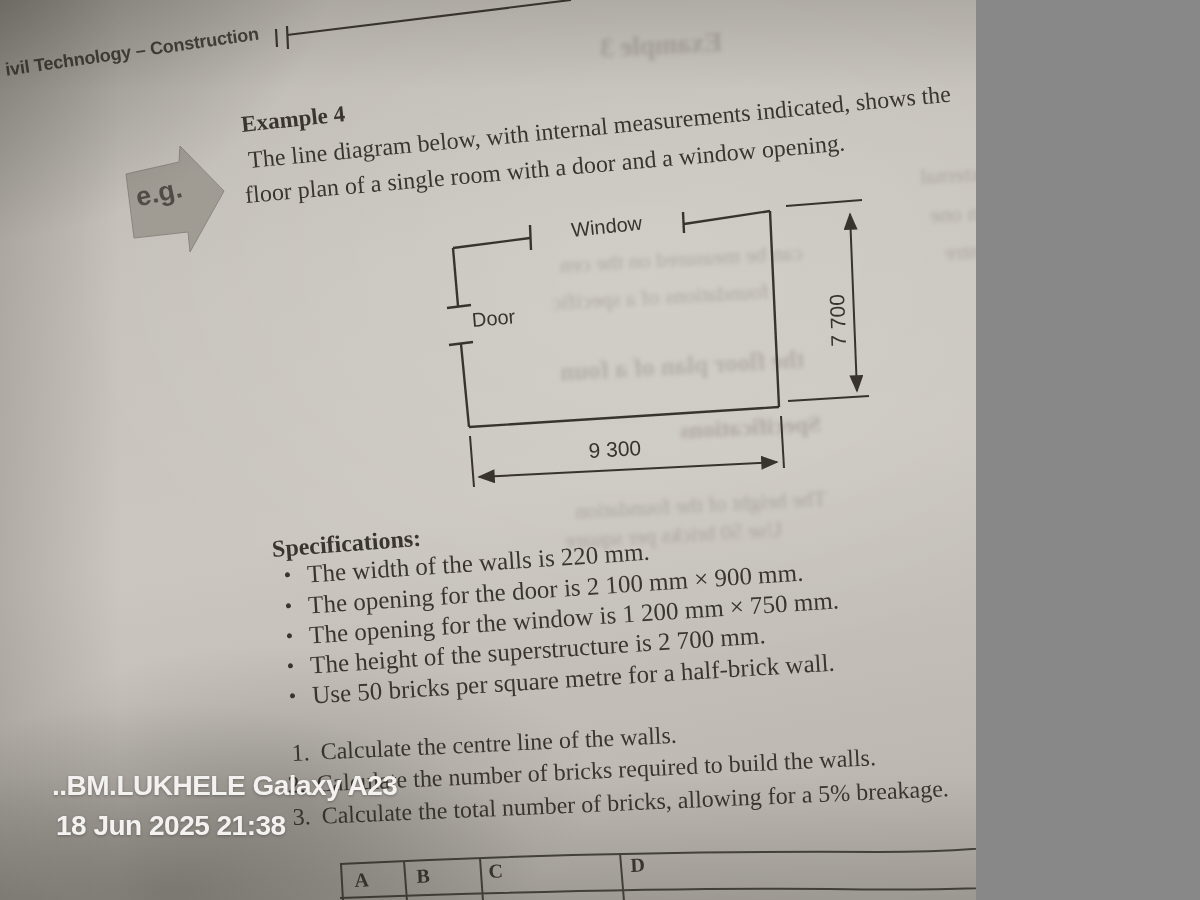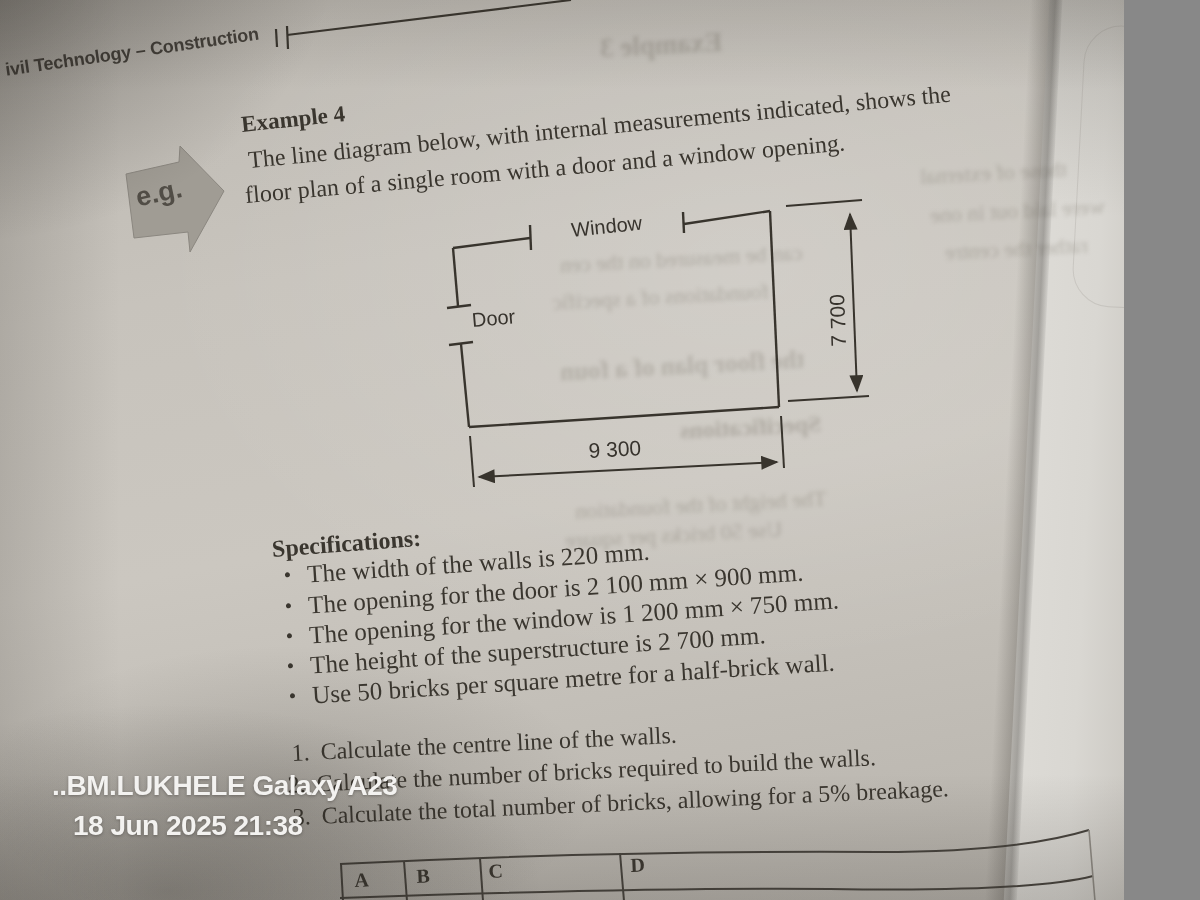--- a/index.html
+++ b/index.html
@@ -1,17 +1,17 @@
 <!DOCTYPE html>
 <html><head>
 <meta charset="utf-8">
 <style>
   html,body{margin:0;padding:0;background:#888;}
   #canvas{
-    position:relative;width:1124px;height:900px;overflow:hidden;
+    position:relative;width:976px;height:900px;overflow:hidden;
     font-family:"Liberation Serif","DejaVu Serif",serif;
     background:
       radial-gradient(950px 650px at 66% 30%, rgba(255,255,255,0.16), rgba(255,255,255,0) 62%),
       linear-gradient(170deg,#bcb8b1 0%,#c7c3bc 30%,#cbc7c0 55%,#b7b3ac 100%);
   }
   .abs{position:absolute;}
   .rot{transform-origin:left top;white-space:nowrap;}
   .ink{color:#3a362f;}
   
   #next-page-strip{
@@ -91,21 +91,21 @@
     background:
       radial-gradient(620px 480px at -4% -6%, rgba(28,25,21,0.42), rgba(28,25,21,0) 62%),
       radial-gradient(520px 260px at 14% 99%, rgba(42,39,34,0.30), rgba(42,39,34,0) 72%),
       radial-gradient(440px 210px at 24% 88%, rgba(42,39,34,0.18), rgba(42,39,34,0) 70%),
       linear-gradient(to bottom, rgba(55,51,45,0.14), rgba(0,0,0,0) 10%, rgba(0,0,0,0) 86%, rgba(48,44,39,0.20)),
       linear-gradient(to right, rgba(58,54,48,0.18), rgba(0,0,0,0) 10%);}
   
   .wm{font-family:"Liberation Sans","DejaVu Sans",sans-serif;font-weight:700;font-size:28px;
     letter-spacing:-0.5px;color:#f3f2f0;text-shadow:0 1px 3px rgba(40,38,34,0.38);z-index:7;}
   #wm-1{left:52px;top:770px;}
-  #wm-2{left:56px;top:810px;margin-left:17px;}
+  #wm-2{left:56px;top:810px;}
 </style>
 </head>
 <body>
 
 <div id="canvas">
 
   <div class="abs" id="next-page-strip"></div>
   <div class="abs" id="next-page-shade"></div>
   <div class="abs" id="next-page-outline"></div>
   <div class="abs" id="page-crease"></div>

